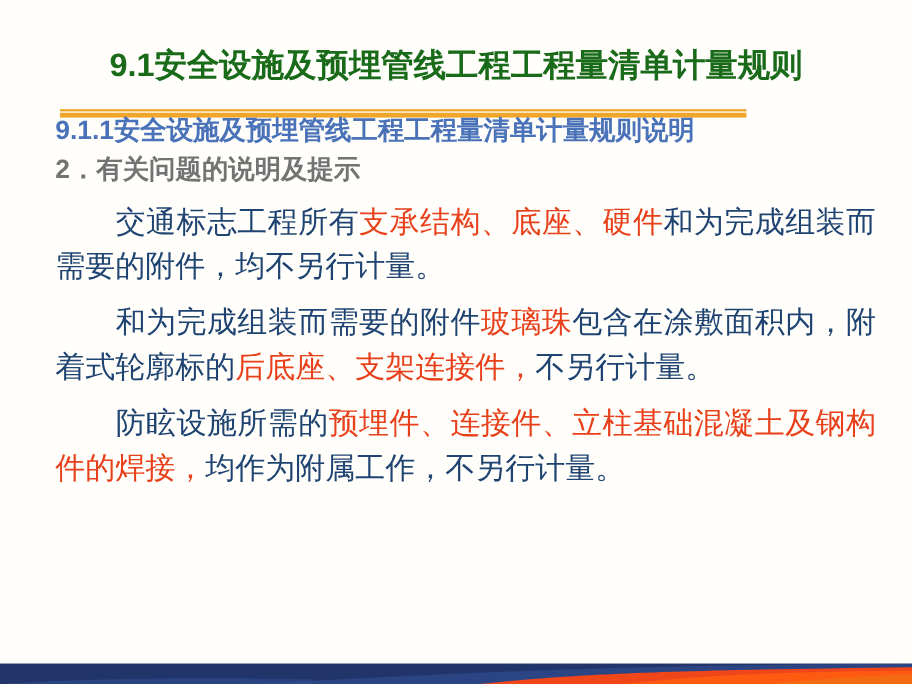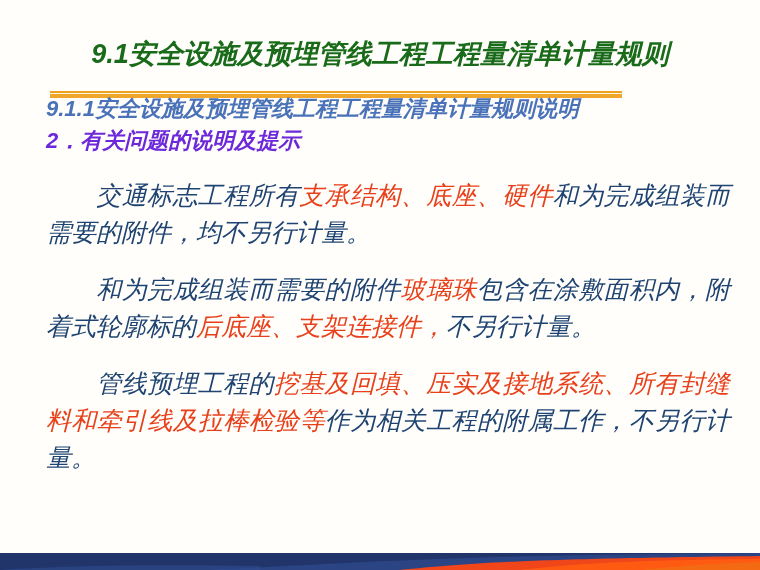--- a/index.html
+++ b/index.html
@@ -13,21 +13,20 @@
     background: #ffffff;
     font-family: "Liberation Serif", "DejaVu Serif", serif;
   }
 
   .slide {
     position: relative;
     width: 760px;
     height: 570px;
     background: #fffefb;
     overflow: hidden;
-    font-style: italic;
   }
 
   
   .title-row {
     position: absolute;
     left: 0;
     top: 36px;
     width: 760px;
     text-align: center;
   }
@@ -85,33 +84,33 @@
     font-weight: bold;
     color: #4a72b8;
     line-height: 30px;
     white-space: nowrap;
   }
 
   .line-item {
     font-family: "Liberation Sans", "DejaVu Sans", sans-serif;
     font-size: 22px;
     font-weight: bold;
-    color: #6d28d9;
+    color: #737373;
     line-height: 33px;
     white-space: nowrap;
   }
 
   .para {
     font-family: "Liberation Serif", "DejaVu Serif", serif;
     font-size: 25px;
     color: #1f4472;
     line-height: 37px;
     text-align: justify;
     text-justify: inter-ideograph;
-    margin-top: 20px;
+    margin-top: 10px;
   }
   .para .indent { display: inline-block; width: 2em; }
   .hl { color: #e8401a; }
 
   
   .footer-band {
     position: absolute;
     left: 0;
     bottom: 0;
     width: 760px;
@@ -138,21 +137,21 @@
 
   <div class="body-block">
 
     <div class="line-subhead">9.1.1安全设施及预埋管线工程工程量清单计量规则说明</div>
 
     <div class="line-item">2．有关问题的说明及提示</div>
 
     <div id="paragraphs">
         <div class="para"><span class="indent"></span><span>交通标志工程所有</span><span class="hl">支承结构、底座、硬件</span><span>和为完成组装而需要的附件，均不另行计量。</span></div>
         <div class="para"><span class="indent"></span><span>和为完成组装而需要的附件</span><span class="hl">玻璃珠</span><span>包含在涂敷面积内，附着式轮廓标的</span><span class="hl">后底座、支架连接件，</span><span>不另行计量。</span></div>
-        <div class="para"><span class="indent"></span><span>管线预埋工程的</span><span class="hl">挖基及回填、压实及接地系统、所有封缝料和牵引线及拉棒检验等</span><span>作为相关工程的附属工作，不另行计量。</span></div>
+        <div class="para"><span class="indent"></span><span>防眩设施所需的</span><span class="hl">预埋件、连接件、立柱基础混凝土及钢构件的焊接，</span><span>均作为附属工作，不另行计量。</span></div>
       </div>
 
   </div>
 
   <div class="footer-band">
     <svg width="760" height="17" viewBox="0 0 760 17" preserveAspectRatio="none">
       <rect x="0" y="0" width="760" height="17" fill="#22356b"></rect>
       <path d="M 200,17 C 330,12 430,2 760,0 L 760,17 Z" fill="#2e4a8c" opacity="0.75"></path>
       <path d="M 400,17 C 470,10 520,6 760,3 L 760,17 Z" fill="#f0461a"></path>
       <path d="M 520,17 C 580,10 640,7 760,6 L 760,17 Z" fill="#ff5a12"></path>

